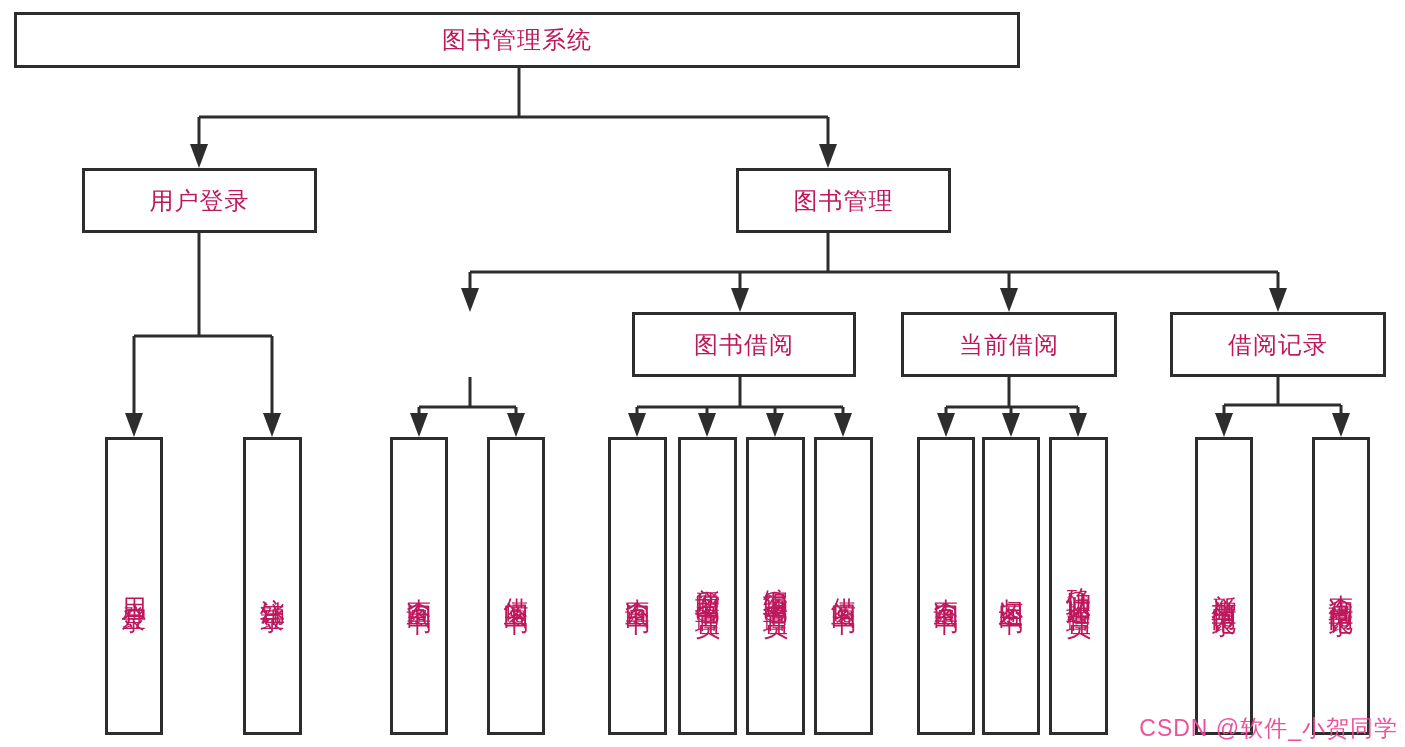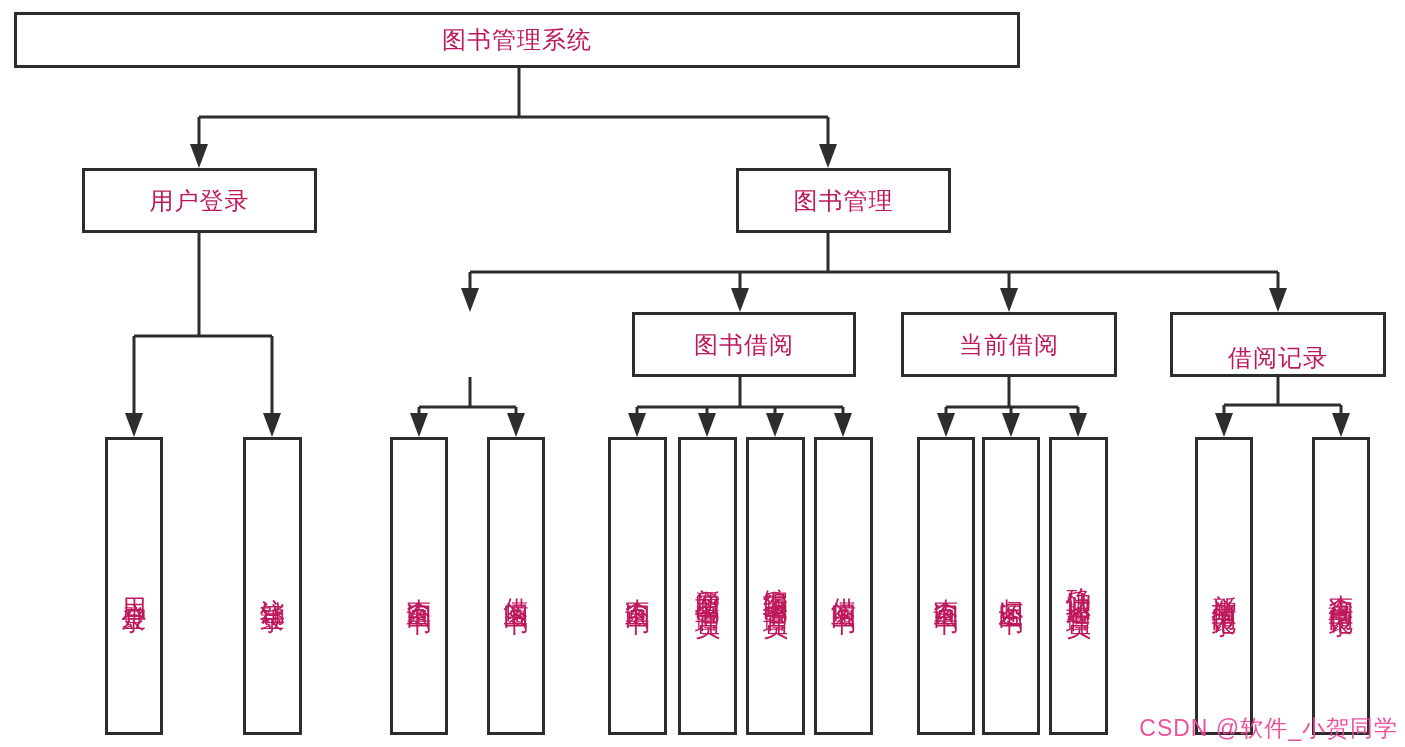--- a/index.html
+++ b/index.html
@@ -97,21 +97,21 @@
   <div class="box" style="left:710px; top:168px; width:215px; height:65px;margin-left:26px;">
     <span class="hlabel">图书管理</span>
   </div>
 
   <div class="box" style="left:632px; top:312px; width:224px; height:65px;">
     <span class="hlabel">图书借阅</span>
   </div>
   <div class="box" style="left:901px; top:312px; width:216px; height:65px;">
     <span class="hlabel">当前借阅</span>
   </div>
-  <div class="box" style="left:1170px; top:312px; width:216px; height:65px;align-items:flex-end;">
+  <div class="box" style="left:1170px; top:312px; width:216px; height:65px;">
     <span class="hlabel">借阅记录</span>
   </div>
 
   <div class="box vbox" style="left:105px; top:437px; width:58px; height:298px;">
     <span class="vlabel">用户登录</span>
   </div>
   <div class="box vbox" style="left:243px; top:437px; width:59px; height:298px;">
     <span class="vlabel">注销登录</span>
   </div>
 

